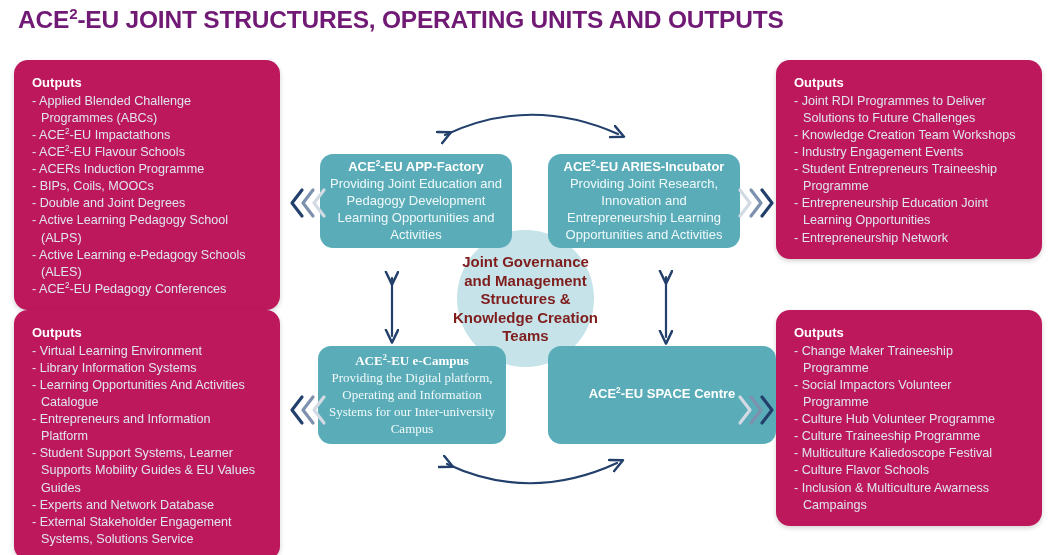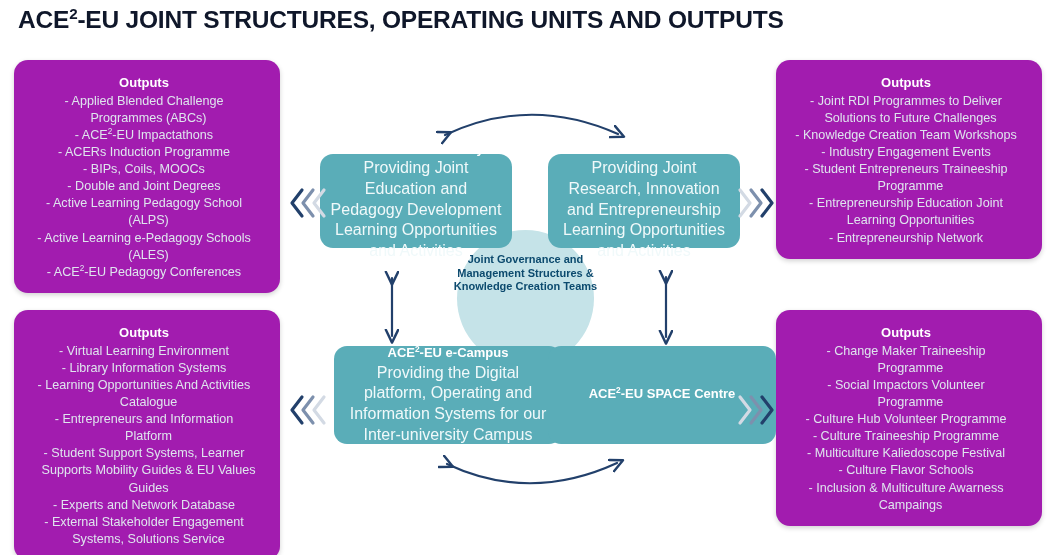--- a/index.html
+++ b/index.html
@@ -16,40 +16,39 @@
     -webkit-font-smoothing: antialiased;
   }
 
   
   #page-title {
     position: absolute;
     left: 18px;
     top: 6px;
     font-size: 24.5px;
     font-weight: bold;
-    color: #0f172a;
+    color: #701a75;
     letter-spacing: -0.2px;
     white-space: nowrap;
   }
   #page-title sup {
     font-size: 0.62em;
     vertical-align: super;
     line-height: 0;
   }
 
   
   .output-panel {
     position: absolute;
-    background: #a21caf;
+    background: #be185d;
     border-radius: 14px;
     box-sizing: border-box;
     padding: 14px 24px 12px 18px;
     color: #e8ecf2;
     box-shadow: 0 2px 5px rgba(0,0,0,0.18);
-    text-align: center;
   }
   .output-title {
     font-size: 13px;
     font-weight: bold;
     color: #ffffff;
     margin-bottom: 1px;
     line-height: 1.35;
   }
   .output-list {
     list-style: none;
@@ -89,24 +88,24 @@
     border-radius: 50%;
     background: #c5e3e8;
     z-index: 1;
   }
   #center-circle-label {
     position: absolute;
     left: 449px;
     top: 253px;
     width: 153px;
     text-align: center;
-    font-size: 11px;
+    font-size: 15px;
     font-weight: bold;
     line-height: 1.24;
-    color: #0c4a6e;
+    color: #7f1d1d;
     z-index: 3;
   }
 
   
   .unit-box {
     position: absolute;
     background: #5aadb8;
     border-radius: 13px;
     box-sizing: border-box;
     padding: 9px 10px;
@@ -123,28 +122,28 @@
     color: #ffffff;
     line-height: 1.3;
     margin-bottom: 1px;
   }
   .unit-title sup {
     font-size: 0.64em;
     vertical-align: super;
     line-height: 0;
   }
   .unit-desc {
-    font-size: 16px;
+    font-size: 13px;
     line-height: 1.29;
     color: #f0f9fa;
   }
 
   #unit-app    { left: 320px; top: 154px; width: 192px; height: 94px; }
   #unit-aries  { left: 548px; top: 154px; width: 192px; height: 94px; }
-  #unit-ecamp  { left: 334px; top: 346px; width: 228px; height: 98px; }
+  #unit-ecamp  { left: 318px; top: 346px; width: 188px; height: 98px; font-family: Liberation Serif, serif; }
   #unit-space  { left: 548px; top: 346px; width: 228px; height: 98px; }
 
   
   .svg-layer {
     position: absolute;
     left: 0; top: 0;
     width: 1054px;
     height: 555px;
     z-index: 4;
     pointer-events: none;
@@ -176,20 +175,21 @@
 
 <div class="unit-box" id="unit-space">
   <div class="unit-title"><span>ACE</span><sup>2</sup><span>-EU SPACE Centre</span></div>
 </div>
 
 <div class="output-panel" id="panel-tl">
   <div class="output-title">Outputs</div>
   <ul class="output-list">
       <li>Applied Blended Challenge Programmes (ABCs)</li>
       <li>ACE<sup>2</sup>-EU Impactathons</li>
+      <li>ACE<sup>2</sup>-EU Flavour Schools</li>
       <li>ACERs Induction Programme</li>
       <li>BIPs, Coils, MOOCs</li>
       <li>Double and Joint Degrees</li>
       <li>Active Learning Pedagogy School (ALPS)</li>
       <li>Active Learning e-Pedagogy Schools (ALES)</li>
       <li>ACE<sup>2</sup>-EU Pedagogy Conferences</li>
     </ul>
 </div>
 
 <div class="output-panel" id="panel-tr">

